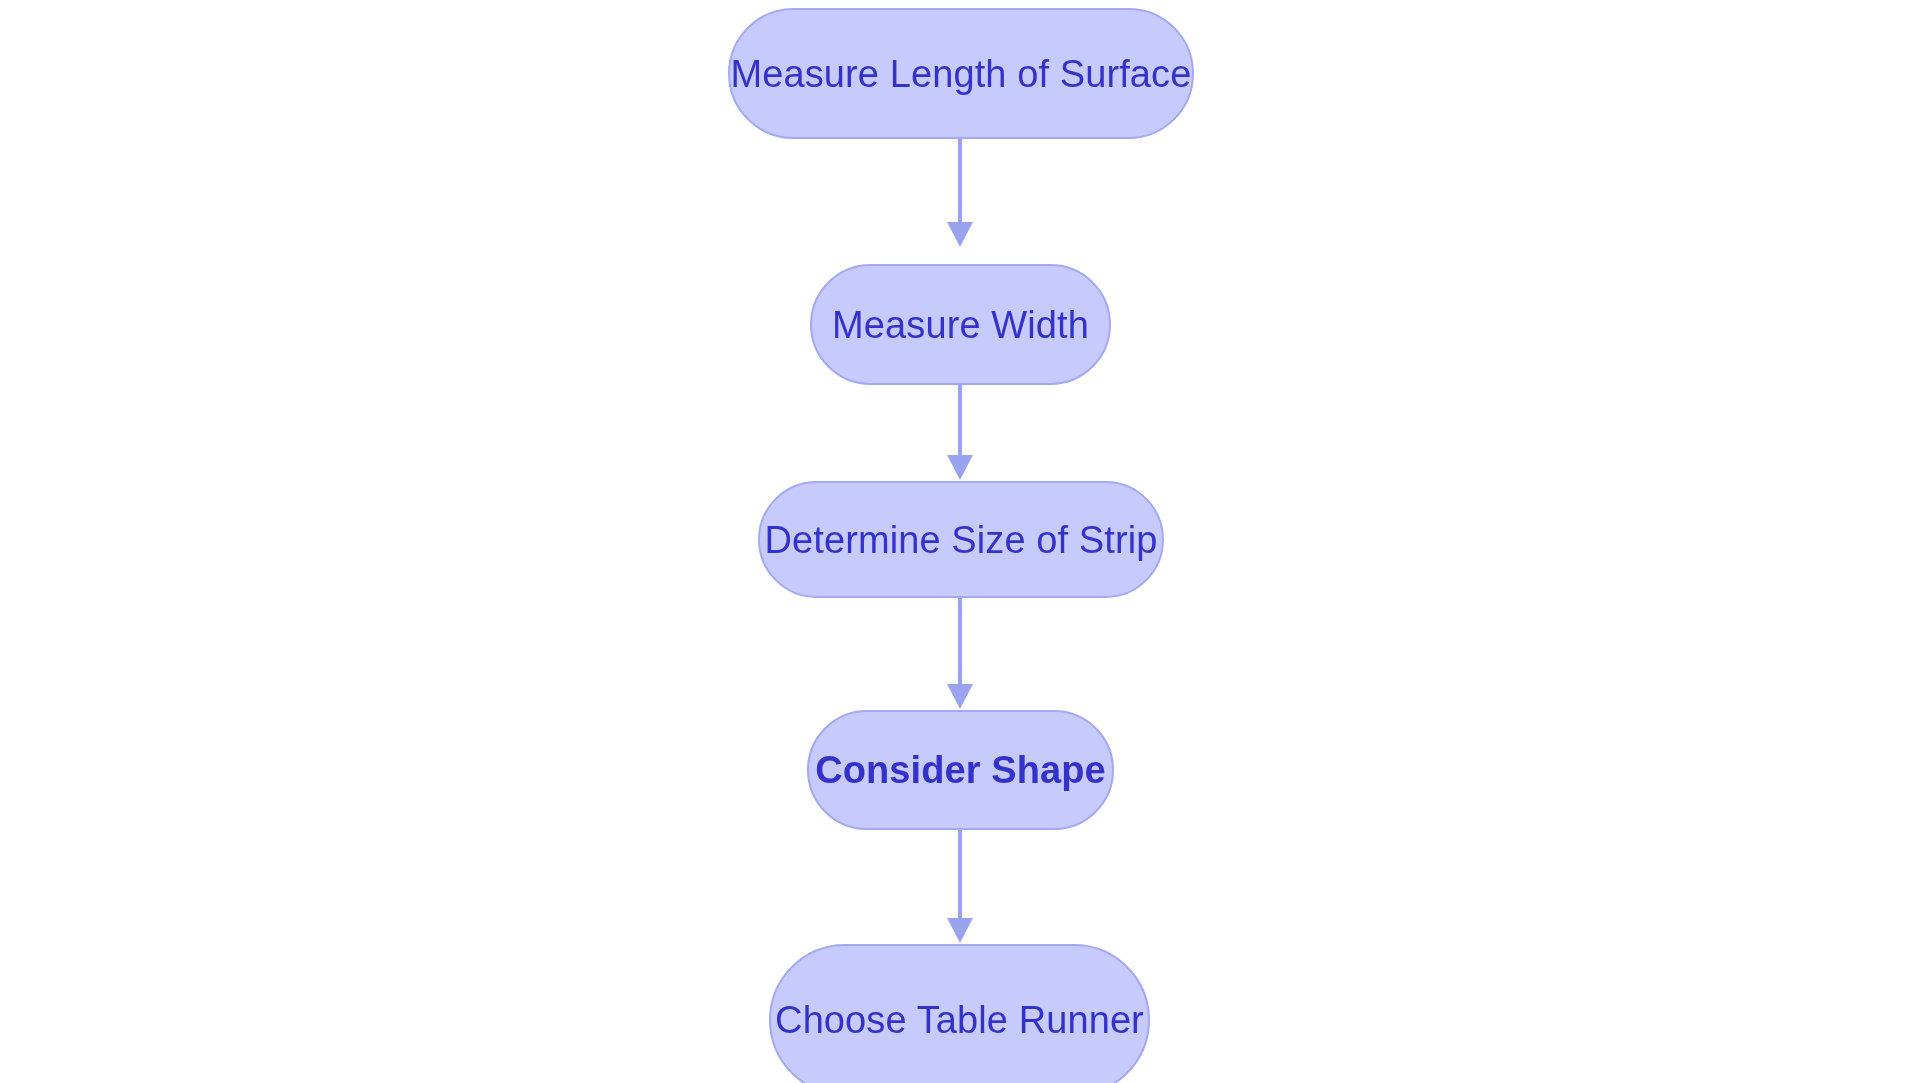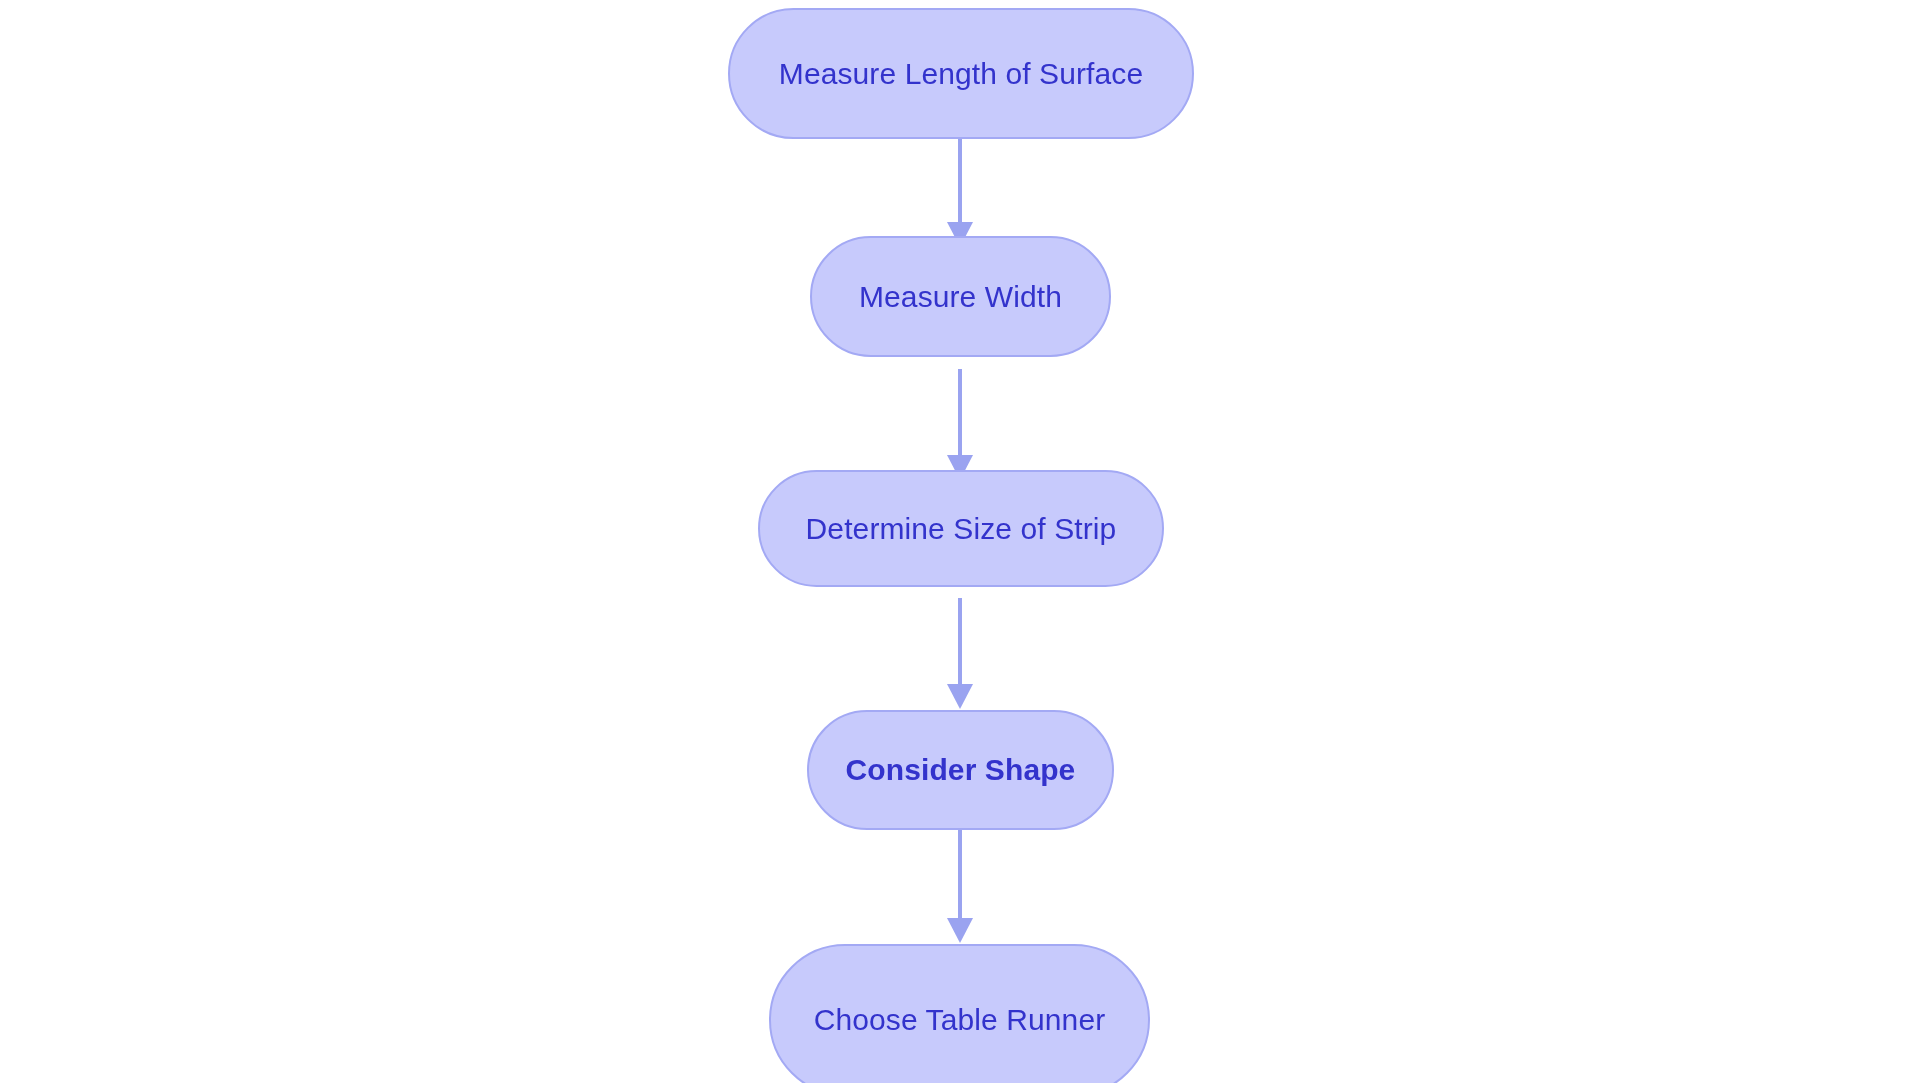--- a/index.html
+++ b/index.html
@@ -34,28 +34,28 @@
     font-size: 30px;
     font-weight: 400;
     letter-spacing: 0.1px;
     line-height: 1;
     white-space: nowrap;
     user-select: none;
   }
 
   .node-label {
     color: #3333cc;
-    font-size: 30px;
+    font-size: 38px;
     line-height: 1;
   }
 
   
   .node-1 { left: 728px;  top: 8px;   width: 466px; height: 131px; }
-  .node-2 { left: 810px;  top: 236px; width: 301px; height: 121px; }
-  .node-3 { left: 758px;  top: 470px; width: 406px; height: 117px; }
+  .node-2 { left: 810px;  top: 264px; width: 301px; height: 121px; }
+  .node-3 { left: 758px;  top: 481px; width: 406px; height: 117px; }
   .node-4 { left: 807px;  top: 710px; width: 307px; height: 120px; font-weight: bold; }
   .node-5 { left: 769px;  top: 944px; width: 381px; height: 152px; }
 
   
   .connector {
     position: absolute;
     left: 0;
     top: 0;
     pointer-events: none;
   }

